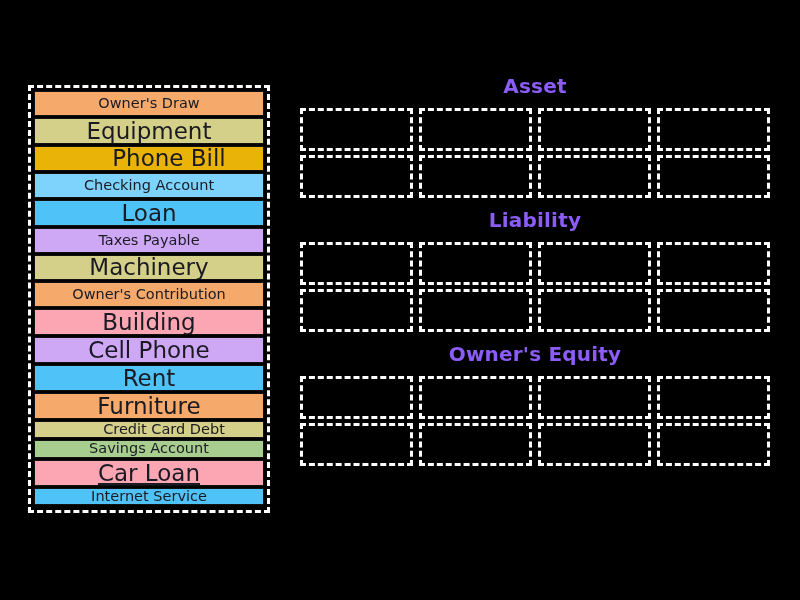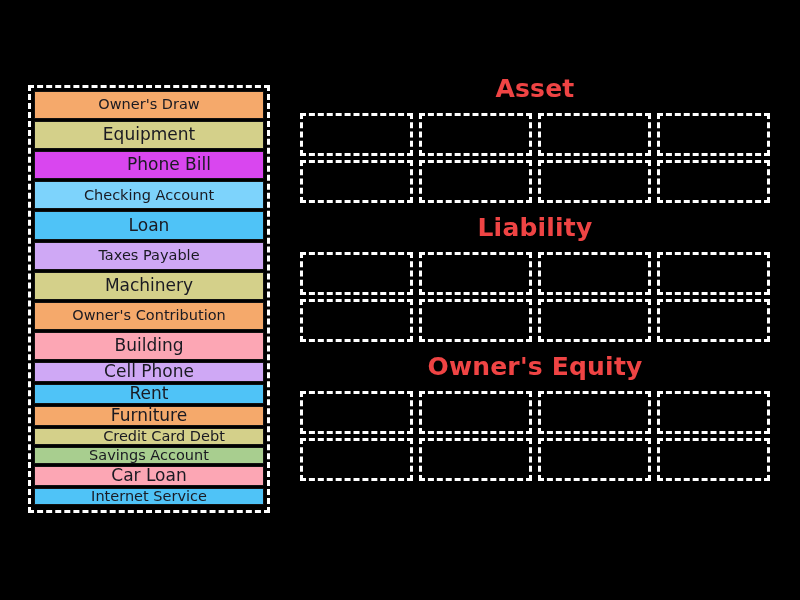--- a/index.html
+++ b/index.html
@@ -42,39 +42,39 @@
     align-items: center;
     justify-content: center;
     text-align: center;
     color: #1a1a22;
     line-height: 1.05;
     padding: 0 2px;
     overflow: hidden;
     cursor: move;
     user-select: none;
   }
-  .tile.one-line { font-size: 17px; }
+  .tile.one-line { font-size: 23px; }
   .tile.two-line { font-size: 14.5px; }
   .tile.empty-slot {
     background: transparent;
     border: none;
     cursor: default;
   }
 
   
   #categories {
     position: absolute;
     left: 300px;
     top: 74px;
     width: 470px;
   }
   .category { margin-bottom: 10px; }
   .category-title {
-    color: #ef4444;
-    font-size: 25px;
+    color: #8b5cf6;
+    font-size: 20px;
     font-weight: bold;
     text-align: center;
     margin: 0 0 10px 0;
     letter-spacing: 0.2px;
   }
   .dropzone-grid {
     display: grid;
     grid-template-columns: repeat(4, 1fr);
     grid-template-rows: repeat(2, 43px);
     gap: 4px 6px;
@@ -84,33 +84,33 @@
     box-sizing: border-box;
   }
 </style>
 </head>
 <body>
 
 <div id="tile-bank">
   <div id="tile-grid">
       <div class="tile two-line" style="background: rgb(245, 169, 107);">Owner's Draw</div>
       <div class="tile one-line" style="background: rgb(212, 208, 138);">Equipment</div>
-      <div class="tile one-line" style="background: #d946ef; padding-left: 42px;">Phone Bill</div>
+      <div class="tile one-line" style="background: #eab308; padding-left: 42px;">Phone Bill</div>
       <div class="tile two-line" style="background: #7dd3fc;">Checking Account</div>
       <div class="tile one-line" style="background: rgb(79, 195, 247);">Loan</div>
       <div class="tile two-line" style="background: rgb(207, 168, 245);">Taxes Payable</div>
       <div class="tile one-line" style="background: rgb(212, 208, 138);">Machinery</div>
       <div class="tile two-line" style="background: rgb(245, 169, 107);">Owner's Contribution</div>
       <div class="tile one-line" style="background: rgb(252, 166, 180);">Building</div>
       <div class="tile one-line" style="background: rgb(207, 168, 245);">Cell Phone</div>
       <div class="tile one-line" style="background: rgb(79, 195, 247);">Rent</div>
       <div class="tile one-line" style="background: rgb(245, 169, 107);">Furniture</div>
       <div class="tile two-line" style="background: rgb(212, 208, 138); padding-left: 32px;">Credit Card Debt</div>
       <div class="tile two-line" style="background: rgb(168, 206, 143);">Savings Account</div>
-      <div class="tile one-line" style="background: rgb(252, 166, 180);">Car Loan</div>
+      <div class="tile one-line" style="background: rgb(252, 166, 180); text-decoration: underline;">Car Loan</div>
       <div class="tile two-line" style="background: rgb(79, 195, 247);">Internet Service</div>
       <div class="tile empty-slot"></div>
     </div>
 </div>
 
 <div id="categories">
     <div class="category">
       <div class="category-title">Asset</div>
       <div class="dropzone-grid">
         <div class="dropzone"></div>

